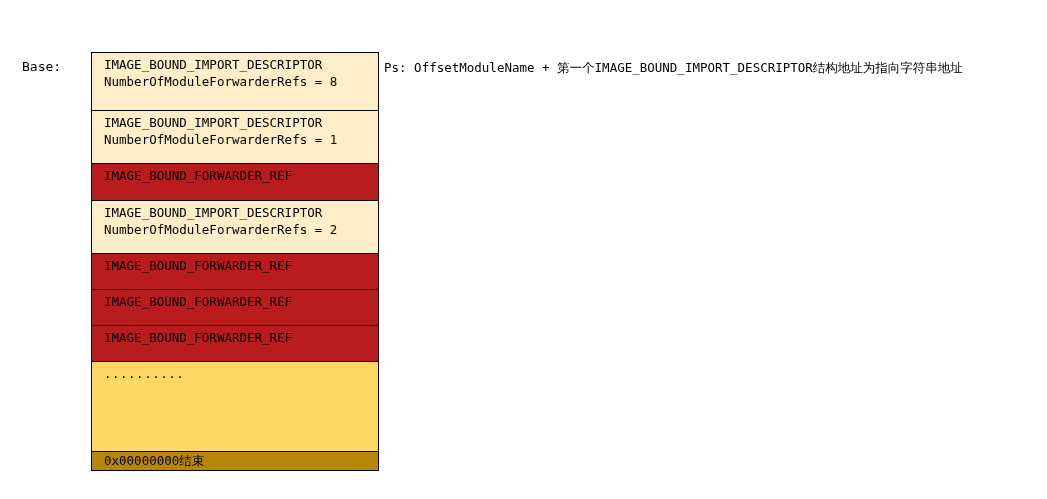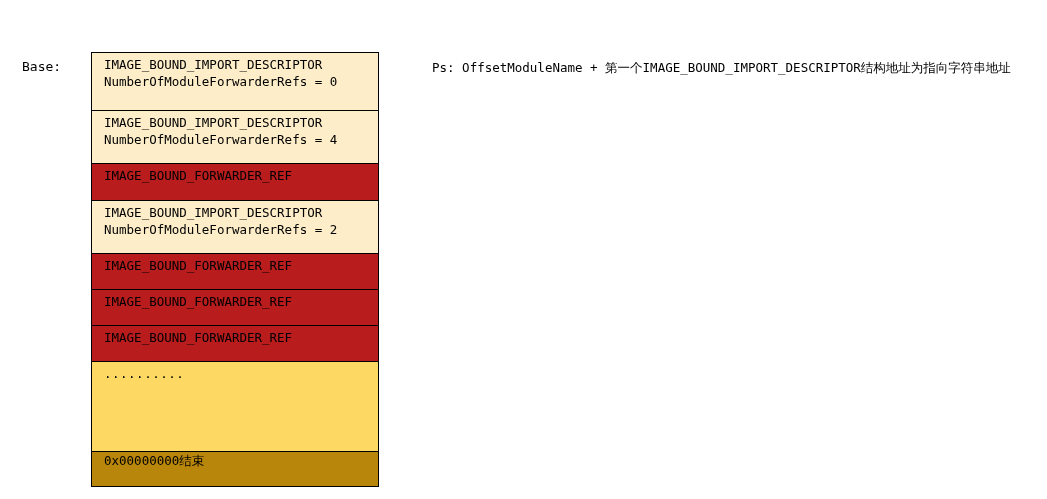--- a/index.html
+++ b/index.html
@@ -87,55 +87,54 @@
   .row-ellipsis {
     background: #fdd863;
     height: 90px;
   }
   .row-ellipsis .line {
     letter-spacing: 0.5px;
   }
 
   .row-terminator {
     background: #b8860b;
-    height: 34px;
+    height: 18px;
     padding-top: 0px;
     line-height: 18px;
   }
 
   
   #annotation {
     position: absolute;
     left: 384px;
     top: 60px;
     font-family: "DejaVu Sans Mono", "Liberation Mono", monospace;
     font-size: 12.5px;
     line-height: 16px;
     white-space: nowrap;
     color: #000000;
-    margin-left: 48px;
   }
 </style>
 </head>
 <body>
 
 <div id="heading">绑定导入表在内存中结构如下：</div>
 
 <div id="base-label">Base:</div>
 
 <div id="memory-table">
 
   <div class="mem-row row-descriptor">
     <span class="line">IMAGE_BOUND_IMPORT_DESCRIPTOR</span>
-    <span class="line">NumberOfModuleForwarderRefs = 0</span>
+    <span class="line">NumberOfModuleForwarderRefs = 8</span>
   </div>
 
   <div class="mem-row row-descriptor compact">
     <span class="line">IMAGE_BOUND_IMPORT_DESCRIPTOR</span>
-    <span class="line">NumberOfModuleForwarderRefs = 4</span>
+    <span class="line">NumberOfModuleForwarderRefs = 1</span>
   </div>
 
   <div class="mem-row row-forwarder">
     <span class="line">IMAGE_BOUND_FORWARDER_REF</span>
   </div>
 
   <div class="mem-row row-descriptor short">
     <span class="line">IMAGE_BOUND_IMPORT_DESCRIPTOR</span>
     <span class="line">NumberOfModuleForwarderRefs = 2</span>
   </div>

